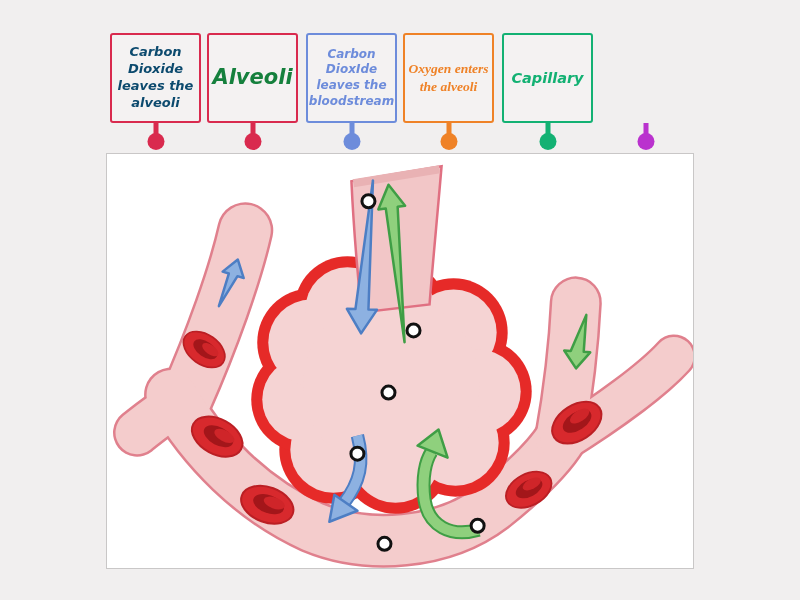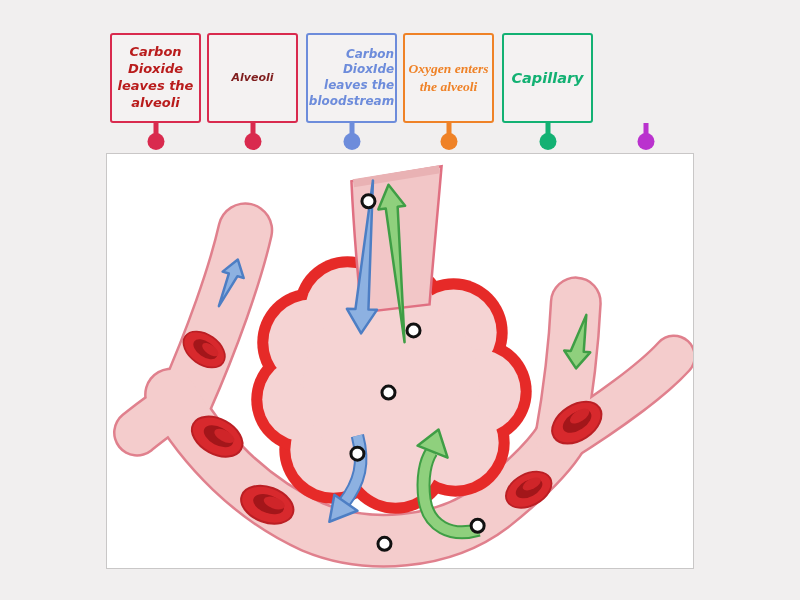--- a/index.html
+++ b/index.html
@@ -35,33 +35,33 @@
   }
   .canvas svg{display:block;width:100%;height:100%;}
   .dot{fill:#ffffff;stroke:#111111;stroke-width:3;cursor:pointer;}
 </style>
 </head>
 <body style="background: rgb(241, 239, 239);">
 
 <div class="stage">
 
   <div class="tile" style="left:110px">
-    <div class="card" style="color: #b91c1c; border-color: rgb(217, 42, 78); font-size: 13px;">Carbon Dioxide leaves the alveoli</div>
+    <div class="card" style="color: #0c4a6e; border-color: rgb(217, 42, 78); font-size: 13px;">Carbon Dioxide leaves the alveoli</div>
     <div class="pin-stem" style="background: rgb(217, 42, 78);"></div>
     <div class="pin-head" style="background: rgb(217, 42, 78);"></div>
   </div>
 
   <div class="tile" style="left:207px">
-    <div class="card" style="color: #7f1d1d; border-color: rgb(217, 42, 78); font-size: 11px;">Alveoli</div>
+    <div class="card" style="color: #15803d; border-color: rgb(217, 42, 78); font-size: 21px;">Alveoli</div>
     <div class="pin-stem" style="background: rgb(217, 42, 78);"></div>
     <div class="pin-head" style="background: rgb(217, 42, 78);"></div>
   </div>
 
   <div class="tile" style="left:306px">
-    <div class="card" style="color: rgb(109, 140, 219); border-color: rgb(109, 140, 219); font-size: 12px; text-align: right;">Carbon DioxIde leaves the bloodstream</div>
+    <div class="card" style="color: rgb(109, 140, 219); border-color: rgb(109, 140, 219); font-size: 12px;">Carbon DioxIde leaves the bloodstream</div>
     <div class="pin-stem" style="background: rgb(109, 140, 219);"></div>
     <div class="pin-head" style="background: rgb(109, 140, 219);"></div>
   </div>
 
   <div class="tile" style="left:403px">
     <div class="card" style="color: rgb(239, 130, 39); border-color: rgb(239, 130, 39); font-size: 13.5px; font-family: Liberation Serif, serif;">Oxygen enters the alveoli</div>
     <div class="pin-stem" style="background: rgb(239, 130, 39);"></div>
     <div class="pin-head" style="background: rgb(239, 130, 39);"></div>
   </div>
 

